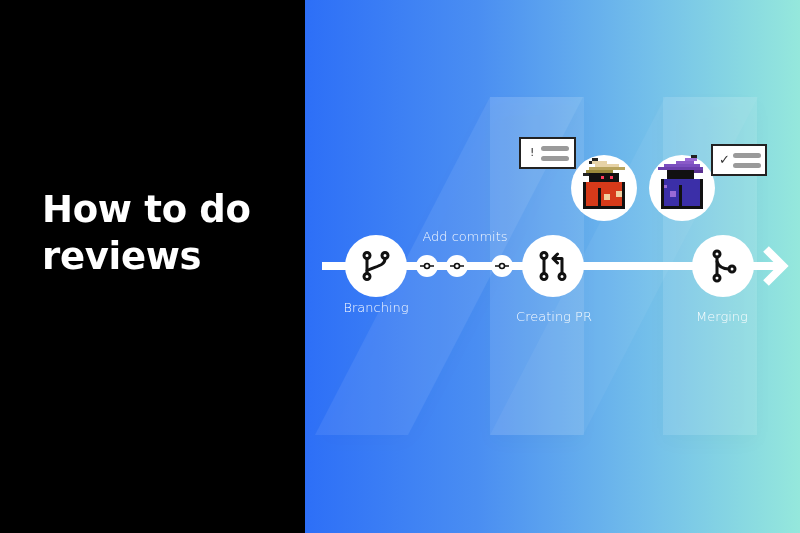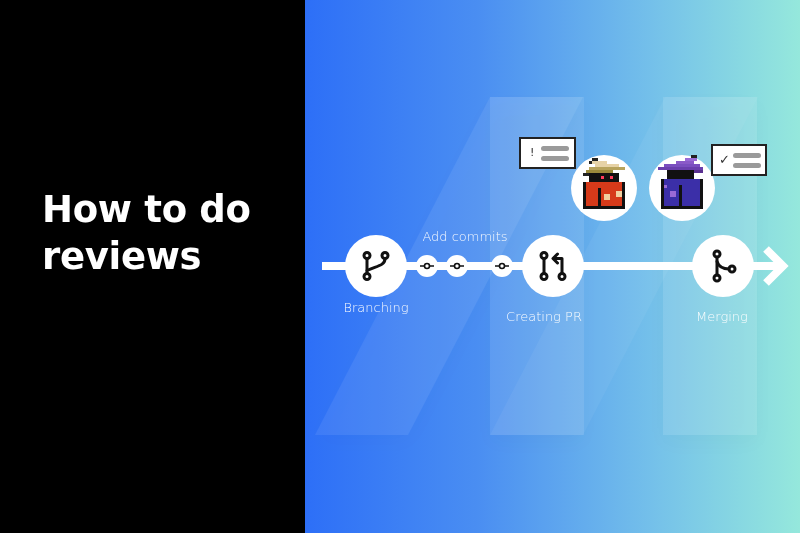--- a/index.html
+++ b/index.html
@@ -143,21 +143,21 @@
         <g fill="none" stroke="#111" stroke-width="2" stroke-linecap="round" stroke-linejoin="round">
           <circle cx="6" cy="5" r="2"></circle>
           <circle cx="6" cy="19" r="2"></circle>
           <circle cx="18" cy="19" r="2"></circle>
           <path d="M6 7 V17"></path>
           <path d="M18 17 V7 H13"></path>
           <path d="M15 4 L12 7 L15 10"></path>
         </g>
       </svg>
     </div>
-    <div class="step-label" style="left:239px;top:309px">Creating PR</div>
+    <div class="step-label" style="left:249px;top:309px">Creating PR</div>
 
 
     <div class="node big" style="left:387px;top:235px">
       <svg width="36" height="36" viewBox="0 0 24 24">
         <g fill="none" stroke="#111" stroke-width="2" stroke-linecap="round">
           <circle cx="8" cy="4" r="2"></circle>
           <circle cx="8" cy="20" r="2"></circle>
           <circle cx="18" cy="14" r="2"></circle>
           <path d="M8 6 V18"></path>
           <path d="M8 9 C9 12 12 14 16 14"></path>

